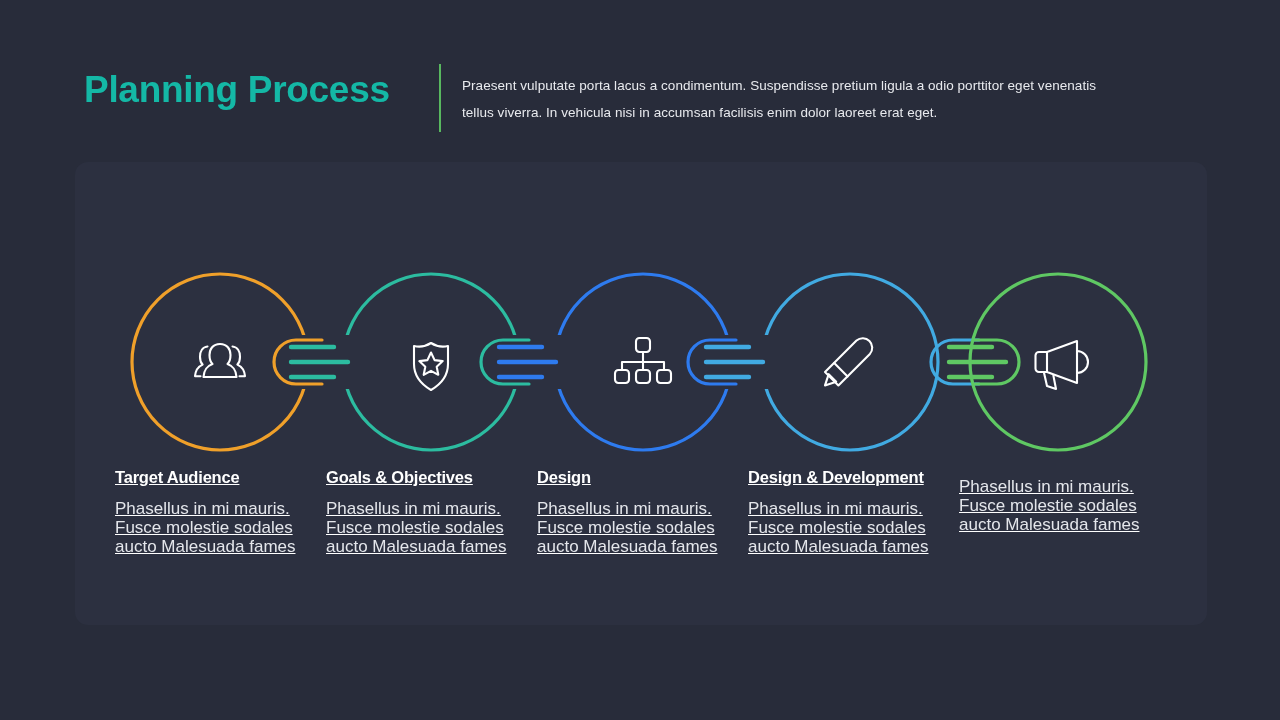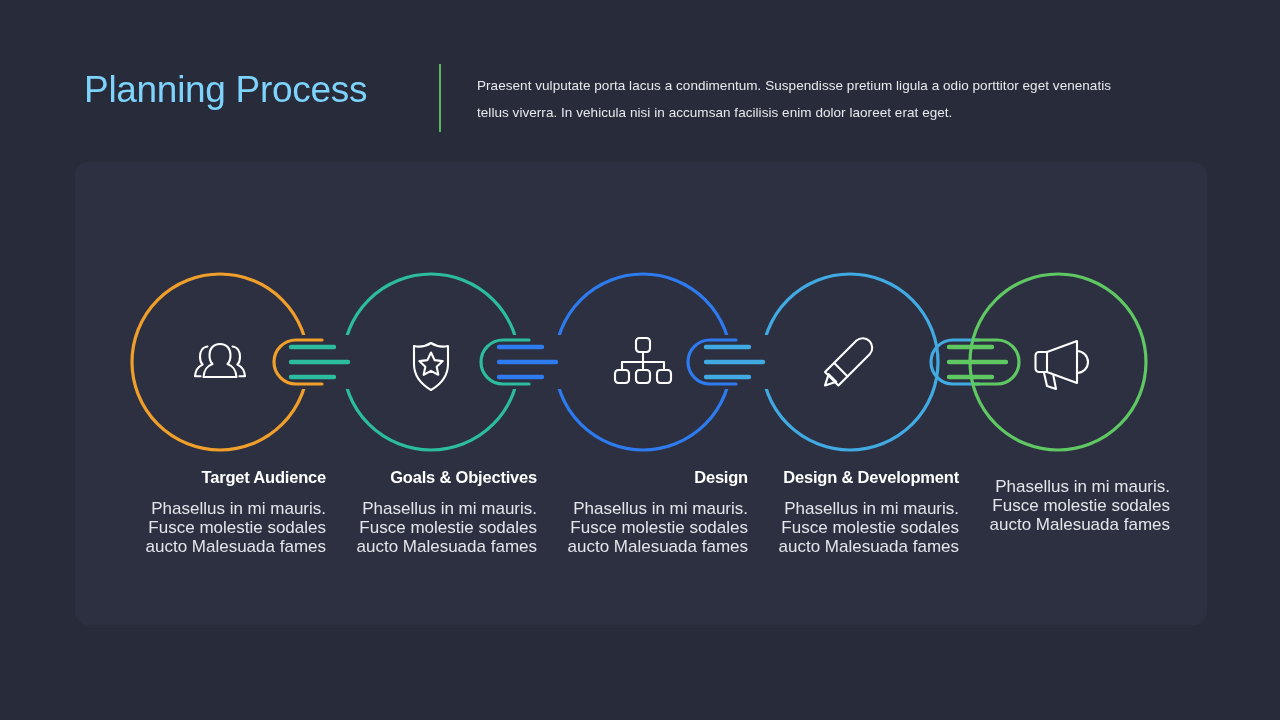--- a/index.html
+++ b/index.html
@@ -13,36 +13,36 @@
 
   
   #header {
     position:absolute;
     left:84px; top:62px;
     width:1100px; height:82px;
     display:flex; align-items:flex-start;
   }
   #page-title {
     font-size:37px;
-    font-weight:normal;
+    font-weight:bold;
     letter-spacing:-0.3px;
-    color:#7dd3fc;
+    color:#14b8a6;
     line-height:56px;
     white-space:nowrap;
     width:355px;
   }
   #title-divider {
     width:2px;
     height:68px;
     background:#58b85f;
     margin-top:2px;
     flex:0 0 auto;
   }
   #header-desc {
-    margin-left:36px;
+    margin-left:21px;
     width:640px;
     font-size:13.5px;
     line-height:27px;
     color:#e8eaee;
     padding-top:10px;
     letter-spacing:0.05px;
   }
 
   
   #card {
@@ -63,22 +63,23 @@
 
   
   #steps {
     position:absolute;
     left:0; top:466px;
     width:1280px;
     display:flex;
   }
   .step-text {
     width:211px;
-    text-align:right;
+    text-align:left;
     flex:0 0 auto;
+    text-decoration:underline;
   }
   .step-label {
     font-size:16.5px;
     font-weight:bold;
     color:#ffffff;
     line-height:22px;
     white-space:nowrap;
     letter-spacing:-0.2px;
   }
   .step-desc {

